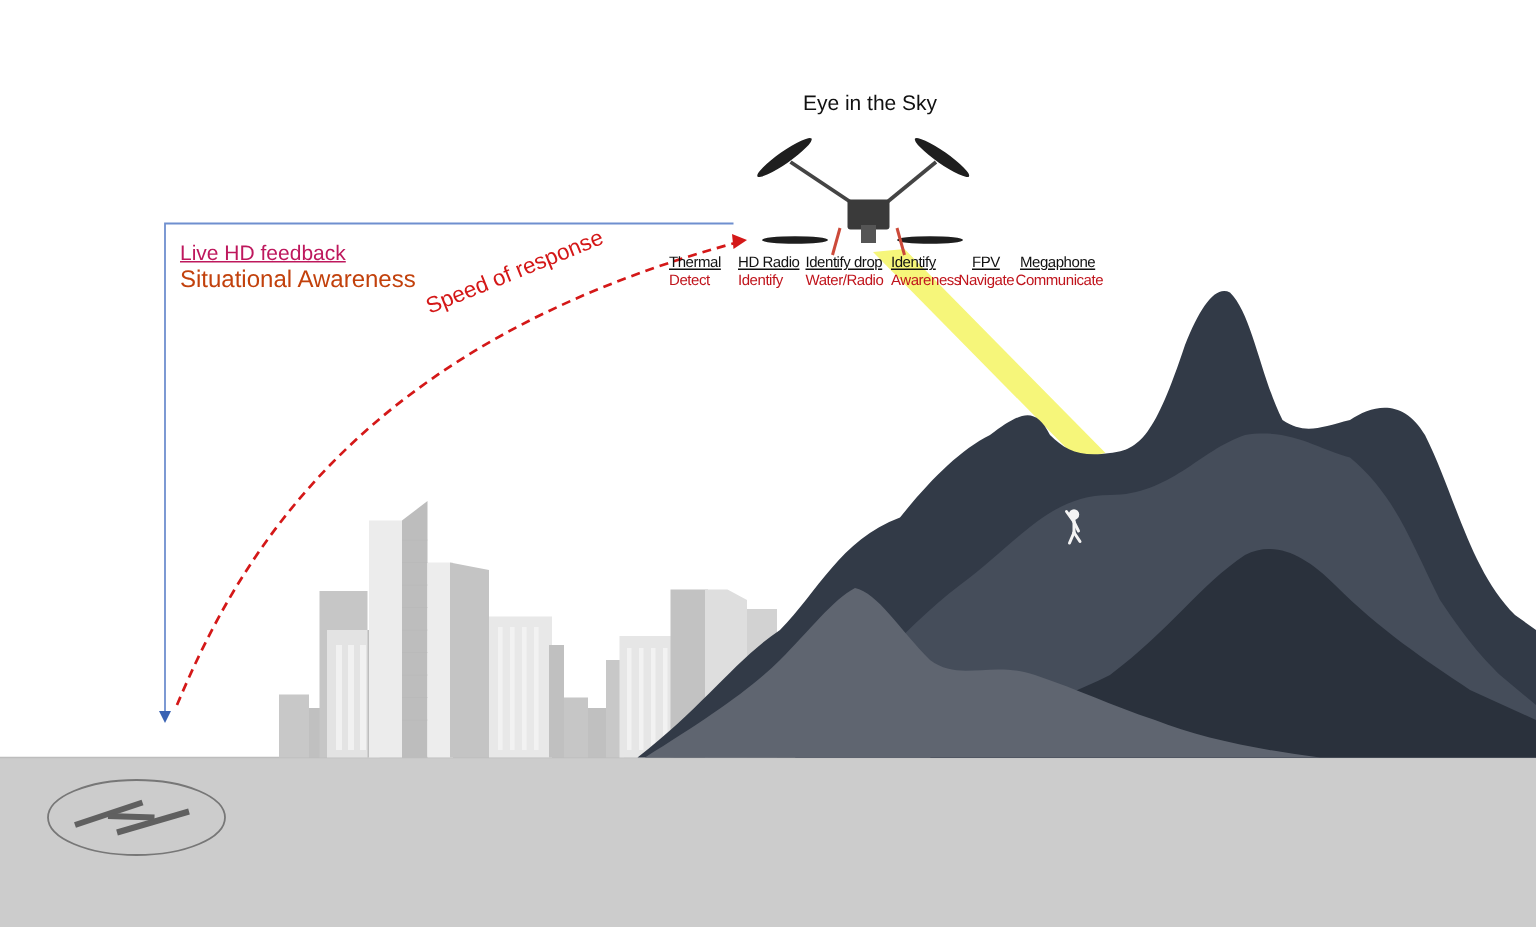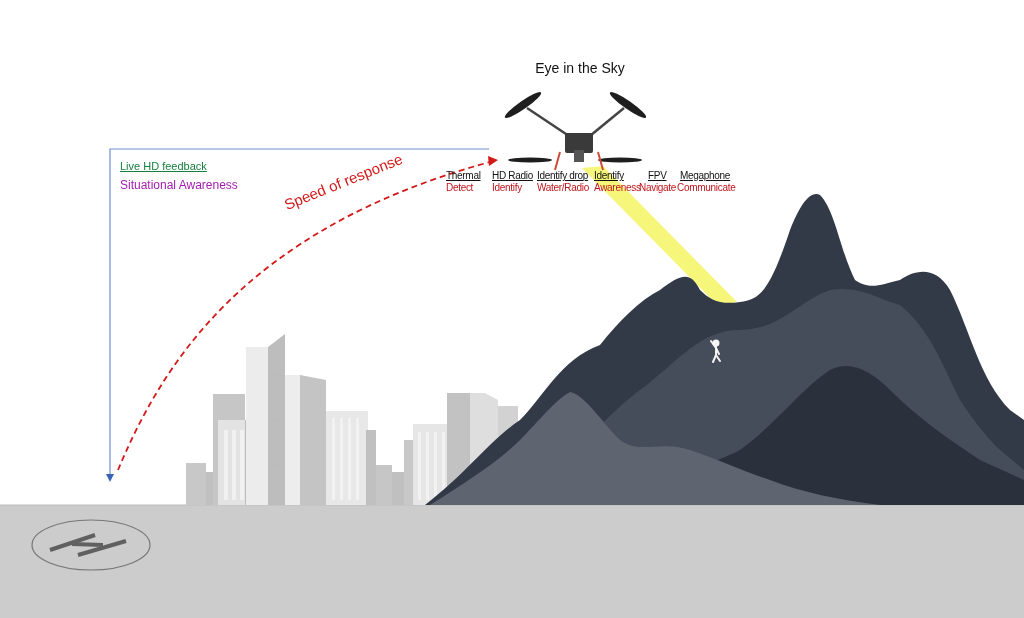--- a/index.html
+++ b/index.html
@@ -1,21 +1,21 @@
 <!DOCTYPE html>
 <html><head>
 <meta charset="utf-8">
 <style>
   html, body { margin:0; padding:0; background:#ffffff; }
   body { width:1024px; height:618px; position:relative; overflow:hidden; font-family:"Liberation Sans", sans-serif; }
   .scene { position:absolute; left:0; top:0; width:1024px; height:618px; }
   .lbl { position:absolute; white-space:nowrap; }
   .title { left:0; width:1160px; top:60px; text-align:center; font-size:14px; color:#111; }
-  .feedback-title { left:120px; top:160px; font-size:11px; color:#15803d; text-decoration:underline; }
-  .feedback-sub { left:120px; top:178px; font-size:12px; color:#a21caf; }
+  .feedback-title { left:120px; top:160px; font-size:14px; color:#be185d; text-decoration:underline; }
+  .feedback-sub { left:120px; top:178px; font-size:16px; color:#c2410c; }
   .cap { position:absolute; top:170px; font-size:10px; line-height:12px; letter-spacing:-0.3px; }
   .cap .n { color:#111; text-decoration:underline; display:block; }
   .cap .v { color:#c0141c; display:block; }
   .speed { position:absolute; left:288px; top:196px; font-size:15px; color:#d41818; transform:rotate(-22deg); transform-origin:left bottom; white-space:nowrap; }
 </style>
 </head>
 <body>
 
 <svg class="scene" viewBox="0 0 1024 618" xmlns="http://www.w3.org/2000/svg">
 

